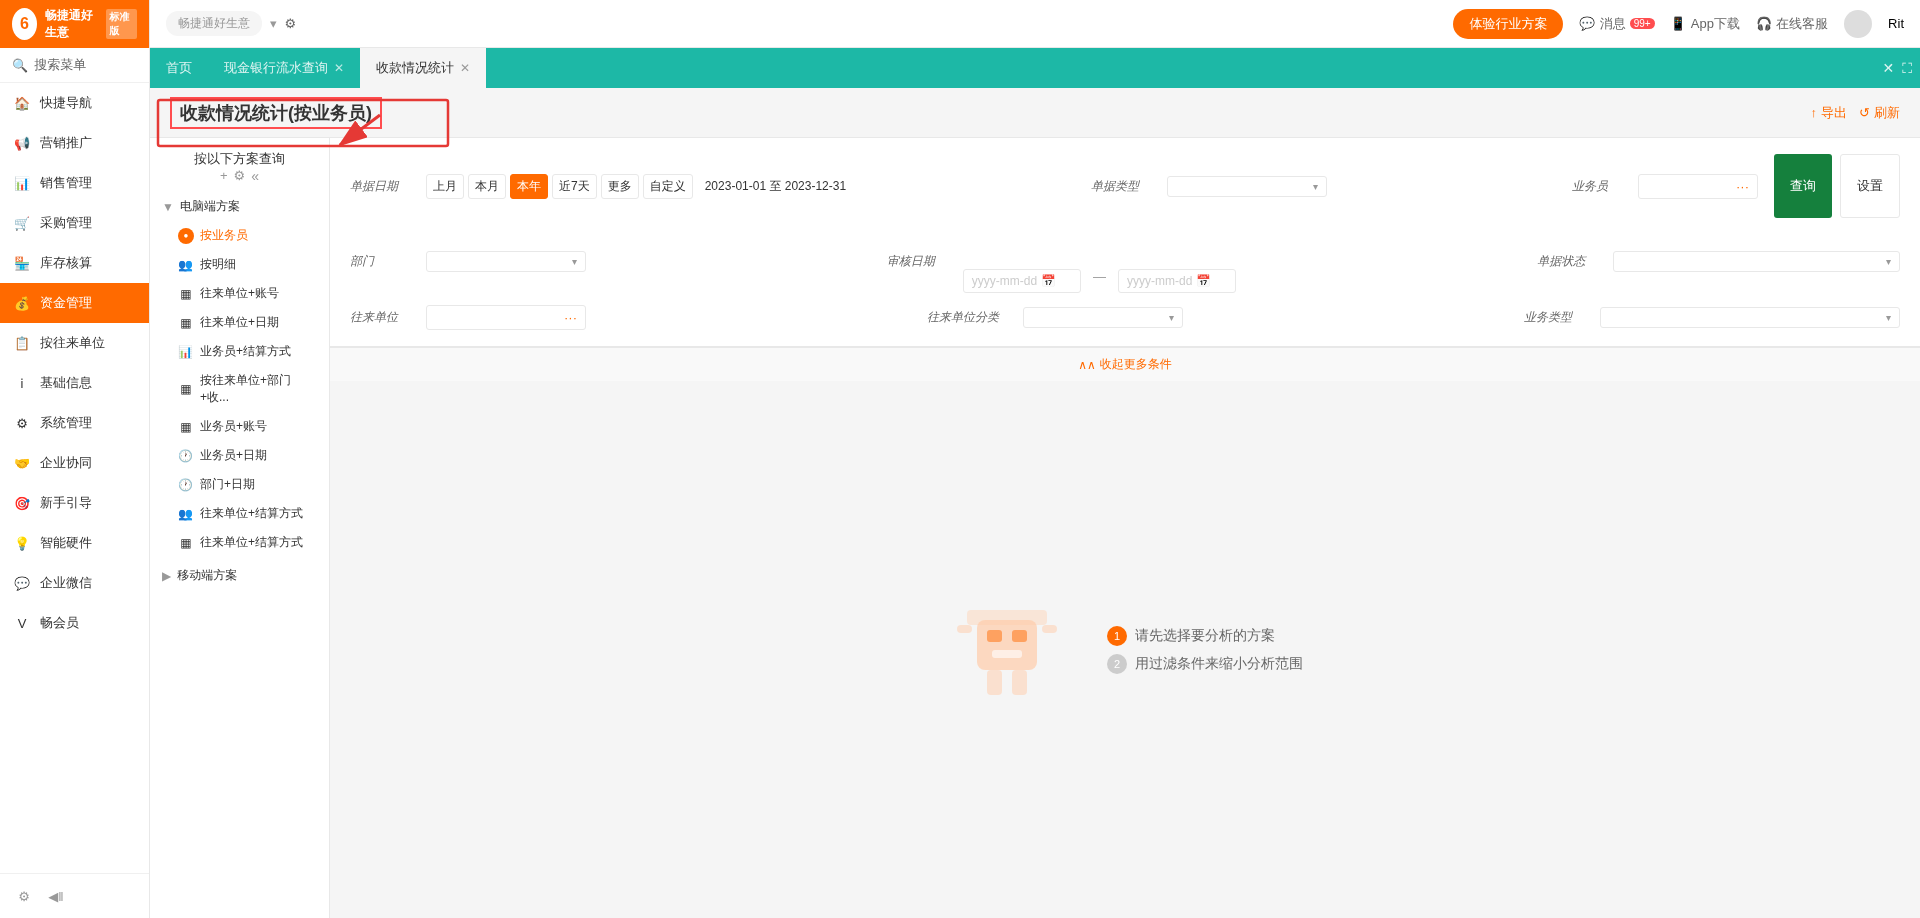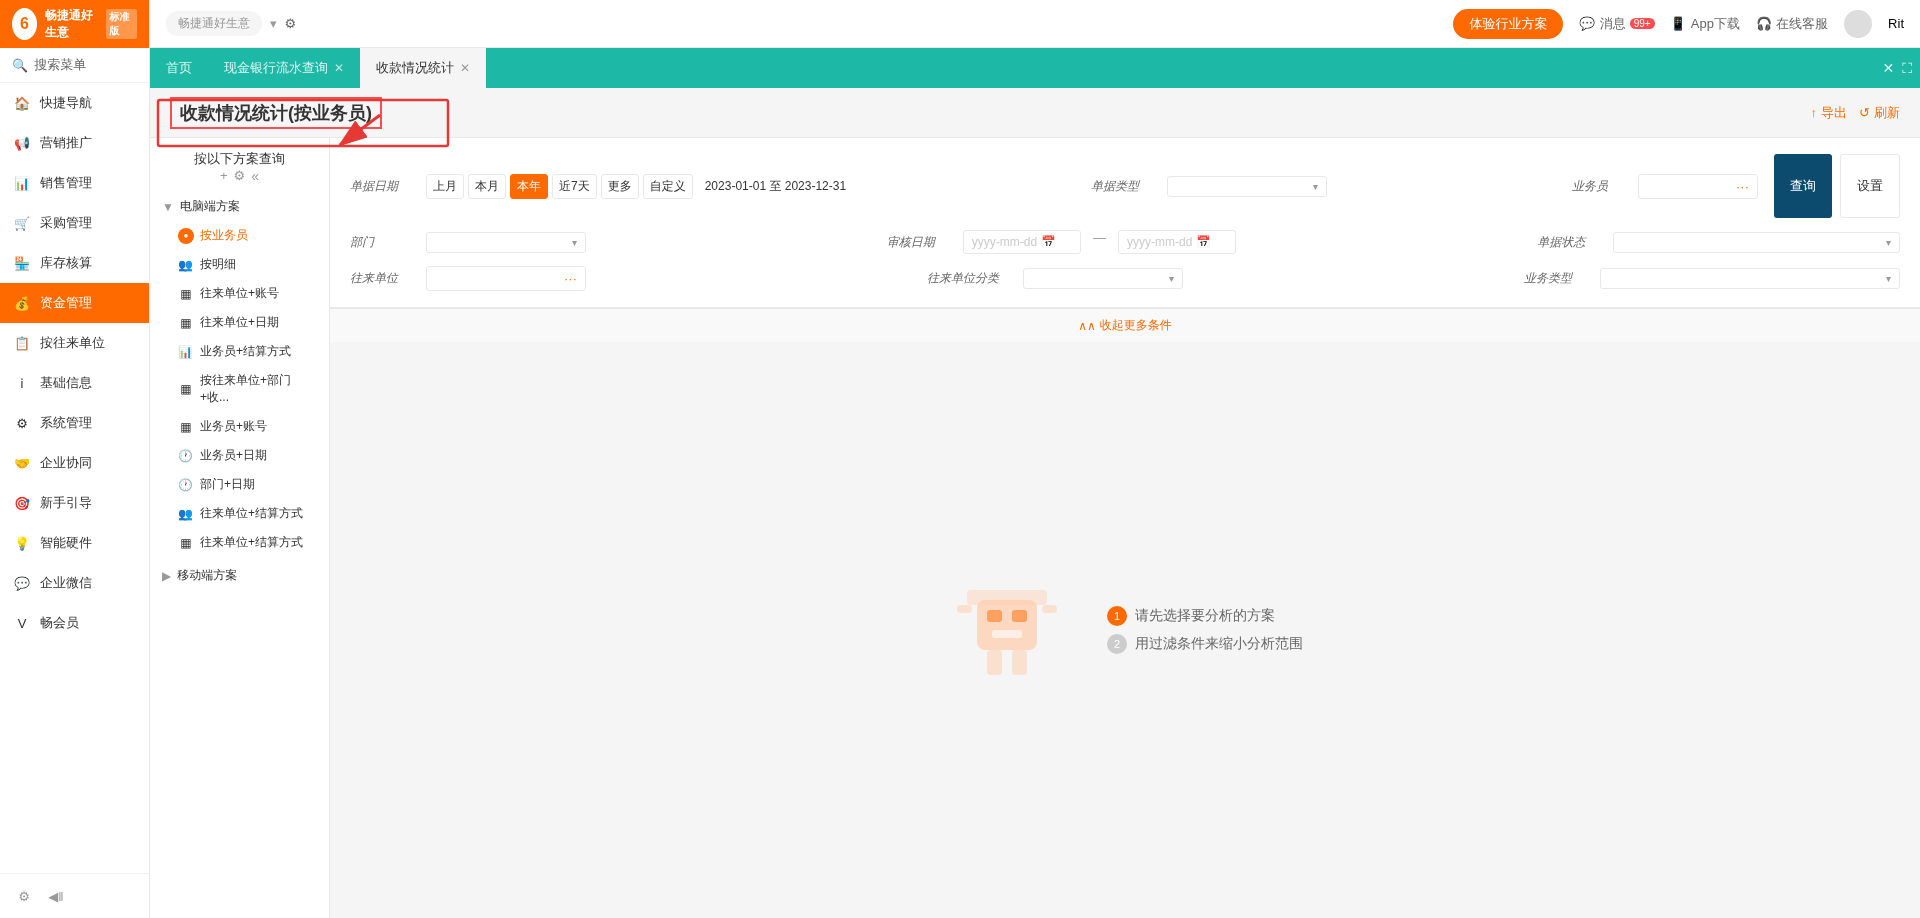--- a/index.html
+++ b/index.html
@@ -75,24 +75,24 @@
     .filter-row { display: flex; align-items: center; gap: 16px; margin-bottom: 12px; }
     .filter-row:last-child { margin-bottom: 0; }
     .filter-label { color: #666; font-size: 12px; min-width: 60px; flex-shrink: 0; font-style: italic; }
     .filter-date-group { display: flex; align-items: center; gap: 4px; }
     .date-btn { padding: 3px 6px; border: 1px solid #e8e8e8; border-radius: 3px; cursor: pointer; color: #333; font-size: 12px; background: #fff; }
     .date-btn.active { background: #ff6a00; color: #fff; border-color: #ff6a00; }
     .date-range { color: #333; font-size: 12px; margin-left: 8px; }
     .filter-select { display: flex; align-items: center; border: 1px solid #e8e8e8; border-radius: 3px; padding: 4px 8px; background: #fff; cursor: pointer; min-width: 120px; justify-content: space-between; }
     .filter-select .select-text { color: #333; font-size: 12px; }
     .filter-select .select-arrow { color: #999; font-size: 10px; }
-    .date-input-group { display: flex; align-items: flex-start; gap: 8px; }
+    .date-input-group { display: flex; align-items: flex-start; gap: 8px; margin-top: 39px; }
     .date-input { border: 1px solid #e8e8e8; border-radius: 3px; padding: 4px 24px 4px 8px; background: #fff; color: #ccc; font-size: 12px; position: relative; min-width: 100px; display: flex; align-items: center; }
     .filter-actions { margin-left: auto; display: flex; gap: 8px; }
-    .btn-query { background: #0c4a6e; color: #fff; border: none; padding: 5px 16px; border-radius: 3px; cursor: pointer; font-size: 13px; }
+    .btn-query { background: #15803d; color: #fff; border: none; padding: 5px 16px; border-radius: 3px; cursor: pointer; font-size: 13px; }
     .btn-setting { background: #fff; color: #333; border: 1px solid #e8e8e8; padding: 22px 16px; border-radius: 3px; cursor: pointer; font-size: 13px; }
     .collapse-bar { display: flex; align-items: center; justify-content: center; padding: 8px; color: #ff6a00; cursor: pointer; font-size: 12px; background: #f9f9f9; border-top: 1px solid #e8e8e8; }
 
     
     .results-area { flex: 1; background: #f5f5f5; display: flex; flex-direction: column; align-items: center; justify-content: center; padding: 20px; }
     .placeholder-steps { display: flex; flex-direction: column; gap: 8px; }
     .step { display: flex; align-items: center; gap: 8px; color: #666; font-size: 14px; }
     .step-num { width: 20px; height: 20px; background: #ff6a00; color: #fff; border-radius: 50%; display: flex; align-items: center; justify-content: center; font-size: 11px; flex-shrink: 0; }
     .step-num.gray { background: #ccc; }
 

